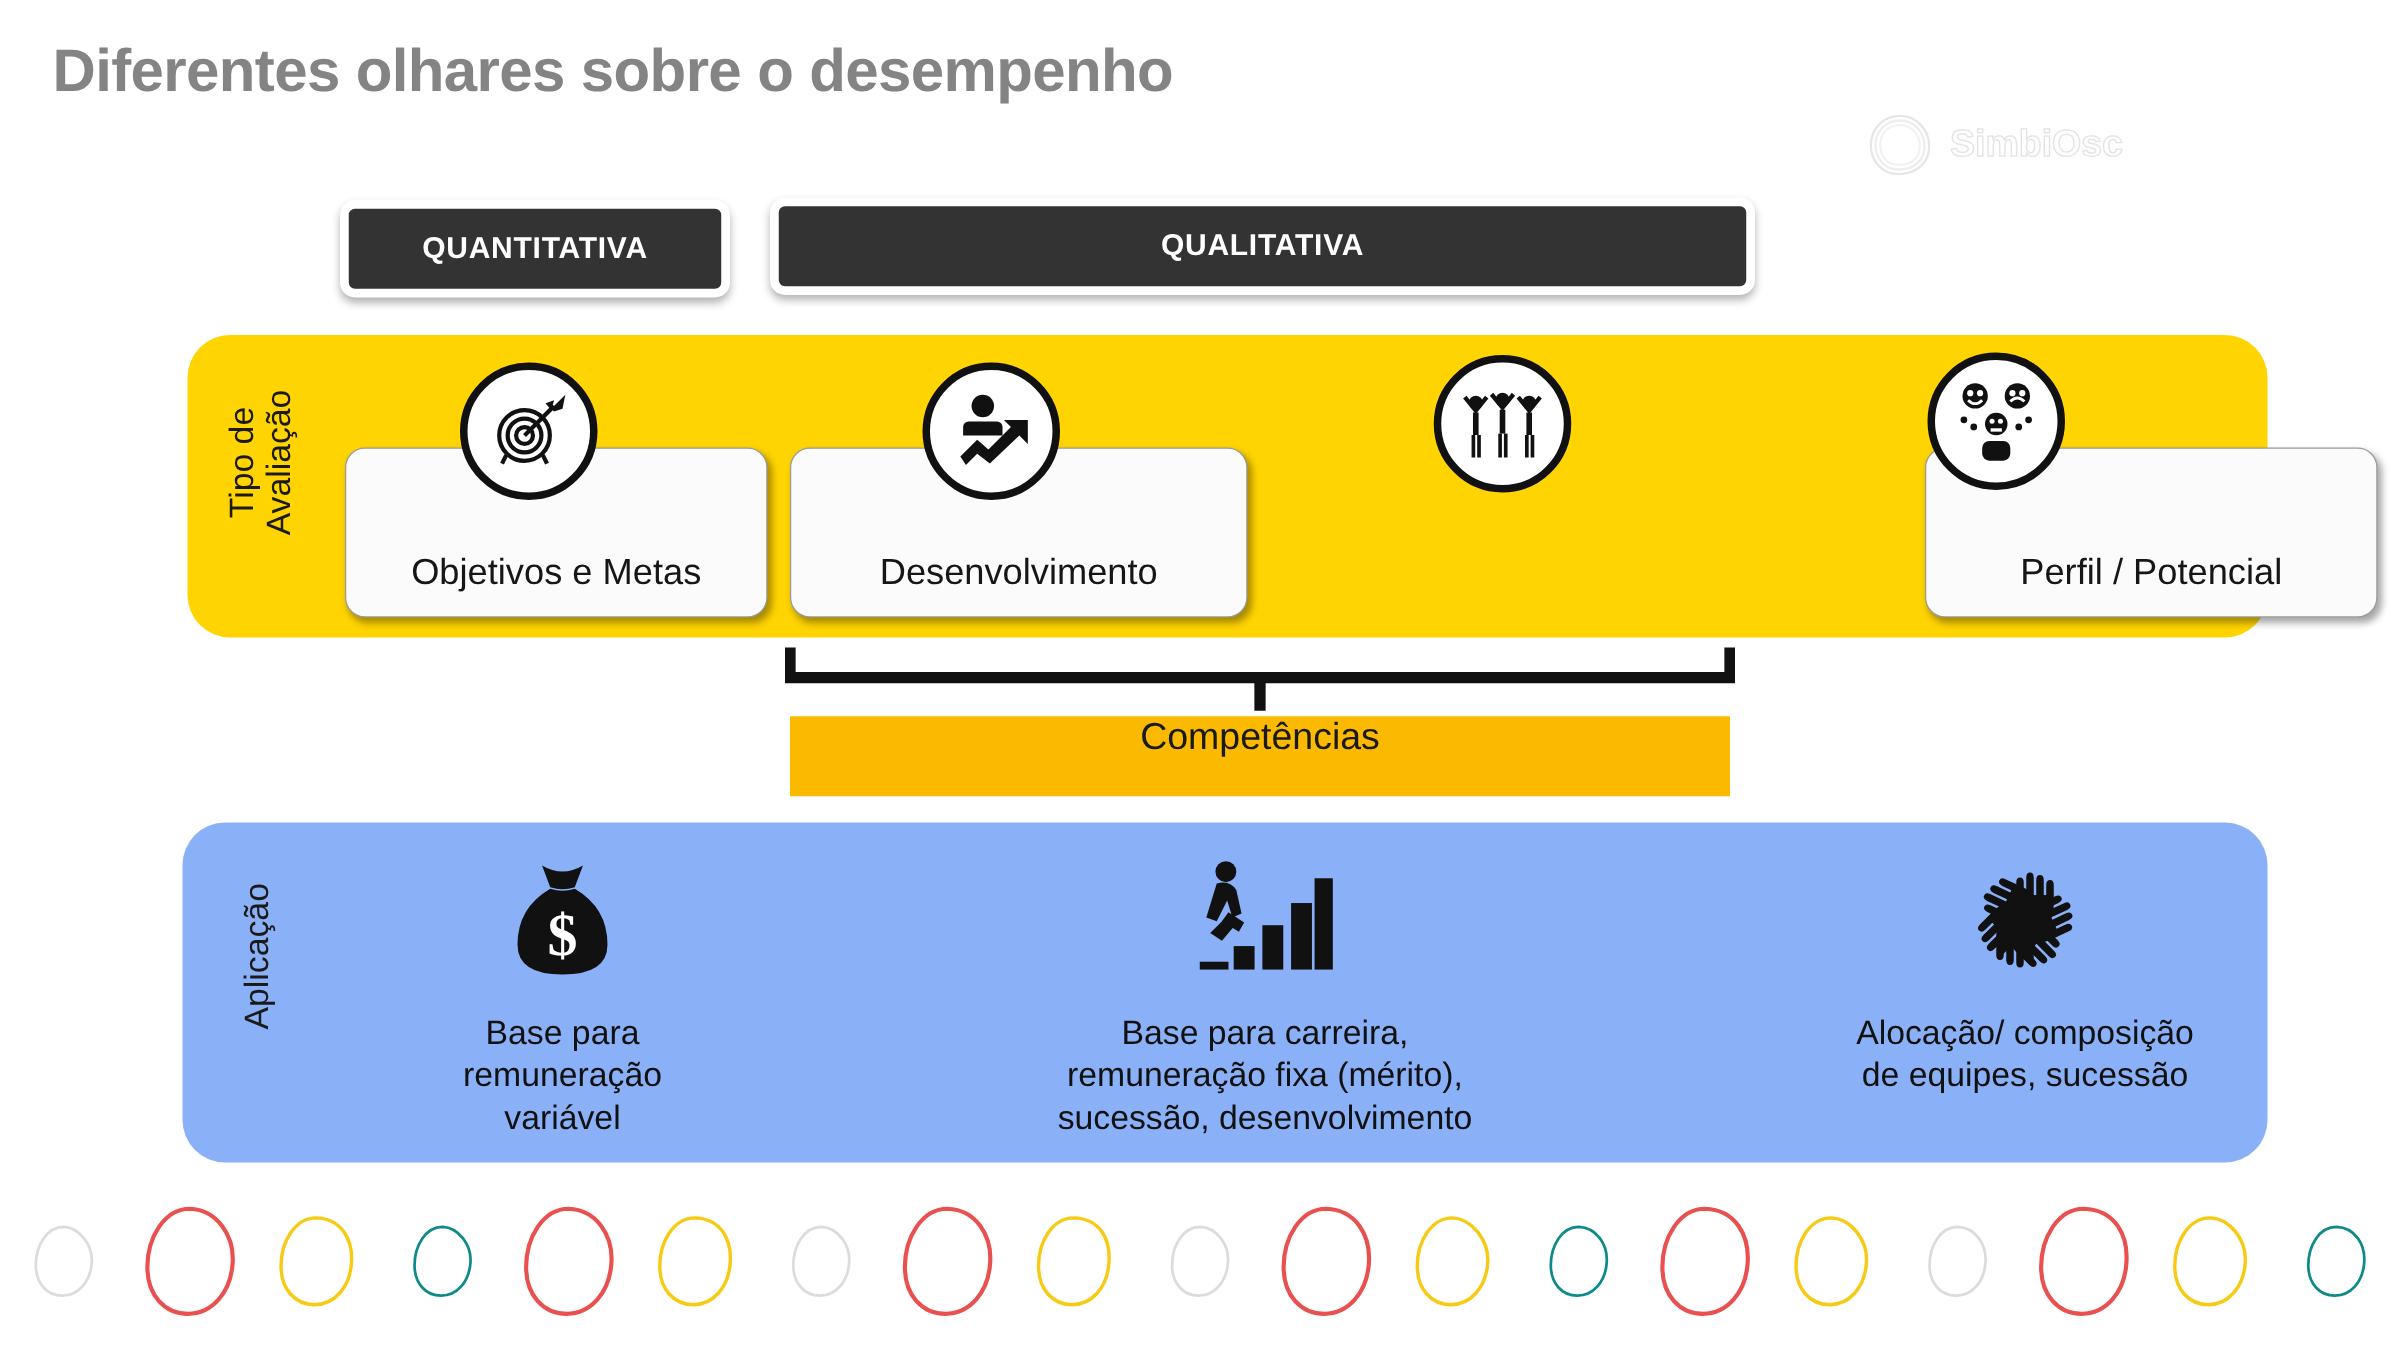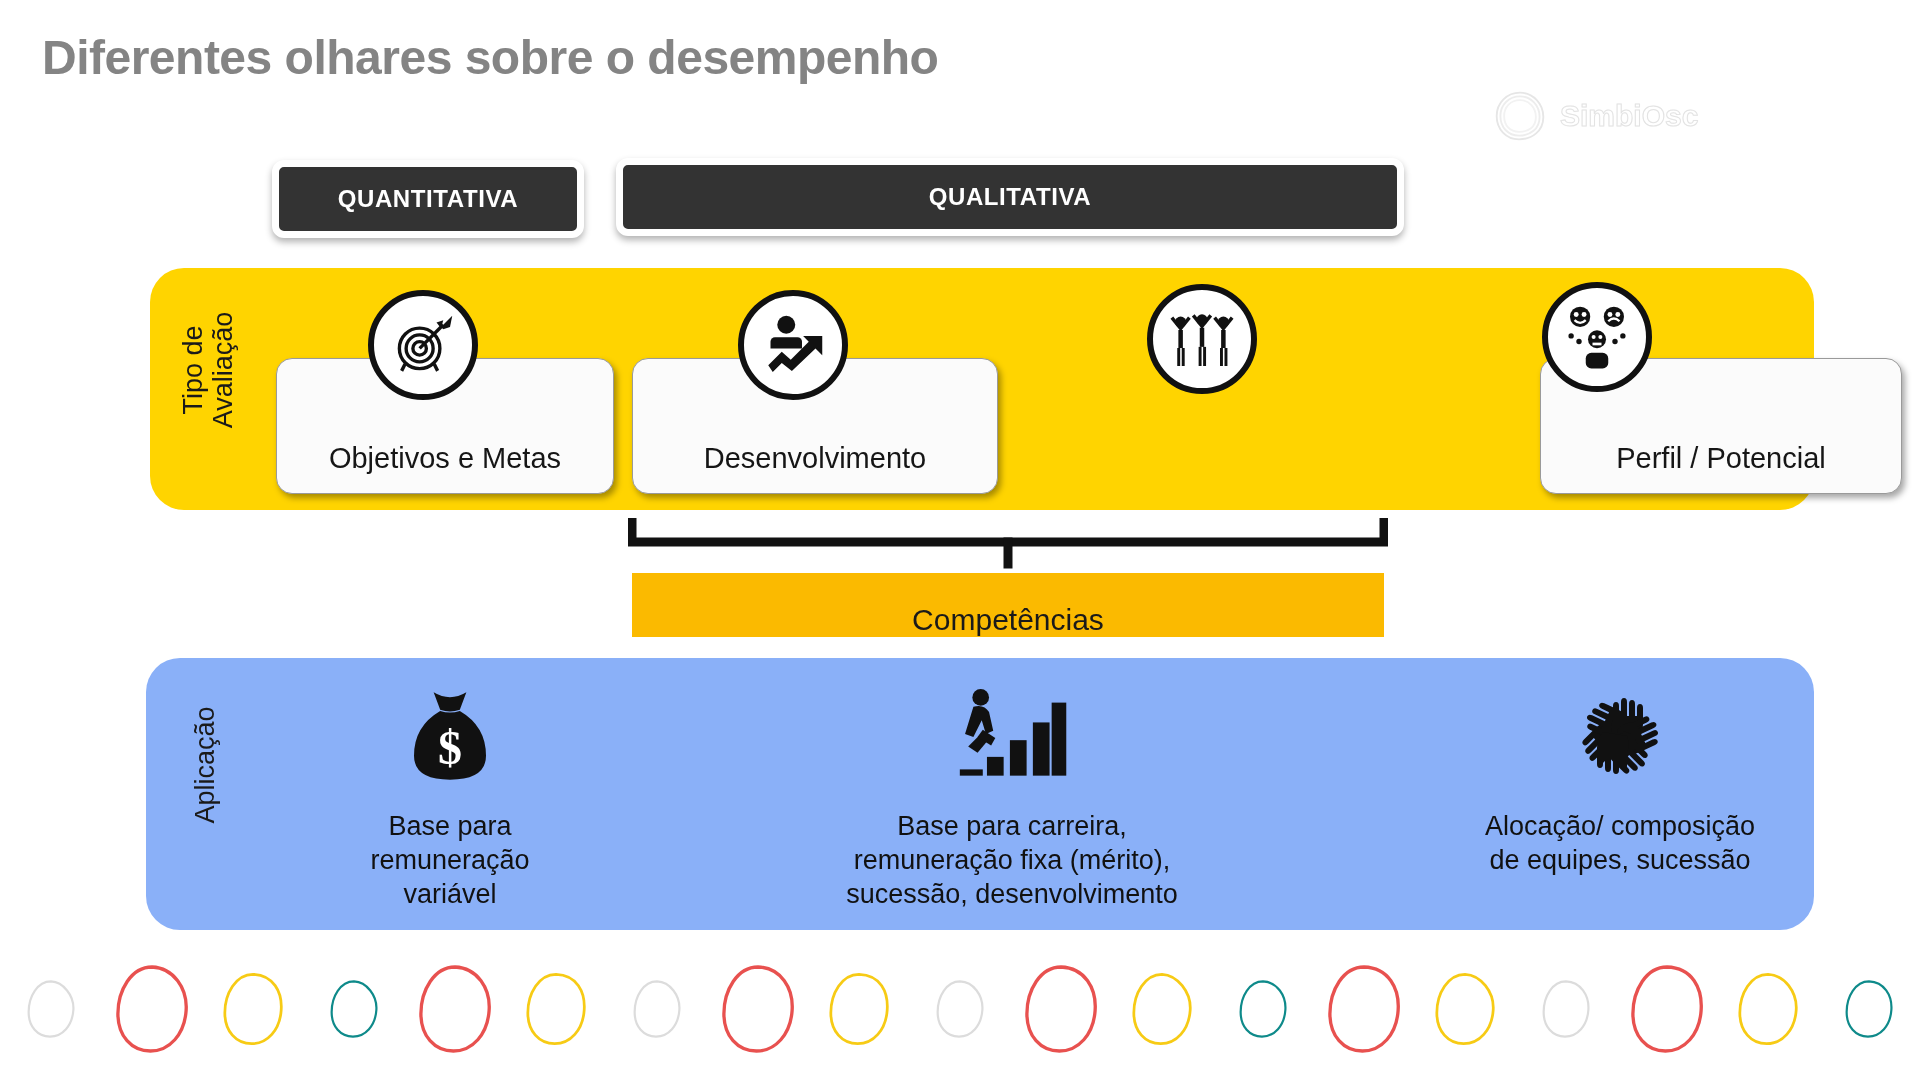--- a/index.html
+++ b/index.html
@@ -133,21 +133,21 @@
     left: 628px; top: 518px;
     width: 760px; height: 56px;
   }
 
   
   .comp-bar {
     position: absolute;
     left: 632px; top: 573px;
     width: 752px; height: 64px;
     background: #FBBA00;
-    display: flex; align-items: flex-end; justify-content: center;
+    display: flex; align-items: flex-start; justify-content: center;
   }
   .comp-label {
     font-size: 30px;
     color: #1a1a1a;
   }
 
   
   .app-col {
     position: absolute;
     display: flex;

